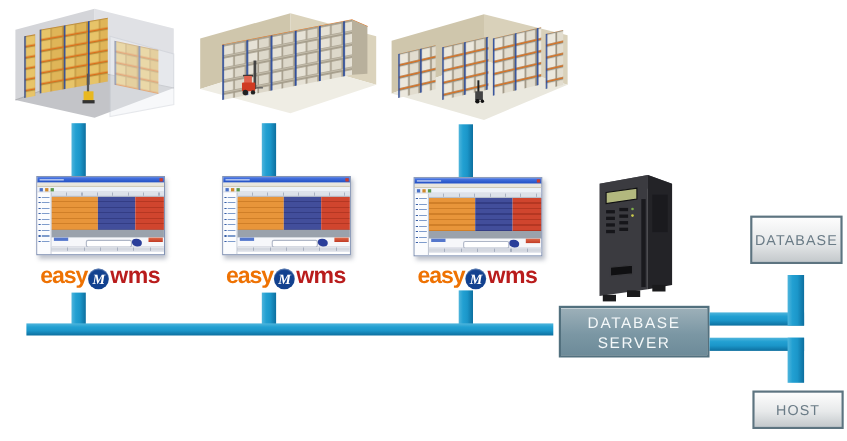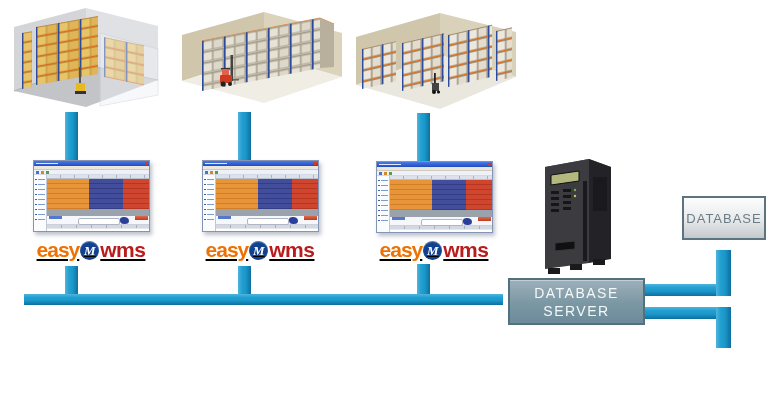--- a/index.html
+++ b/index.html
@@ -48,21 +48,21 @@
   .s-panel i{display:block;position:absolute;}
   .s-panel .chip{left:2px;top:0;width:13px;height:3px;background:#5577cc;}
   .s-panel .gbox{left:30%;top:2px;width:40%;height:5px;border:1px solid #aeb6c6;border-radius:2px;background:#fff;}
   .s-panel .blob{left:72%;top:1px;width:9px;height:7px;background:#2a3e9a;border-radius:45% 60% 50% 55%;}
   .s-panel .obtn{right:1px;top:0;width:13px;height:4px;background:linear-gradient(#e06a4a,#c03a24);}
   .s-grid{flex:1;background:repeating-linear-gradient(to bottom,#fff 0 3px,#e4e7ee 3px 4px);position:relative;}
   .s-grid::before{content:"";position:absolute;left:0;top:0;right:0;height:3px;background:#d4d8e0;
     background-image:repeating-linear-gradient(to right,transparent 0 14px,#a8b0c0 14px 15px);}
 
   
-  .logo{position:absolute;width:126px;height:26px;display:flex;align-items:center;justify-content:center;gap:1px;text-decoration:underline;}
+  .logo{position:absolute;width:126px;height:26px;display:flex;align-items:flex-end;justify-content:center;gap:1px;}
   .logo1{left:28px;top:237px}.logo2{left:197px;top:237px}.logo3{left:371px;top:237px}
   .logo-easy{font-weight:800;font-size:21px;color:#ee7203;letter-spacing:-1px;}
   .logo-badge{width:19px;height:19px;border-radius:50%;background:#12418f;color:#fff;text-align:center;
     font-family:"Liberation Serif",serif;font-style:italic;font-weight:700;font-size:13px;line-height:19px;
     box-shadow:inset 0 1px 1px rgba(255,255,255,.35);}
   .logo-wms{font-weight:800;font-size:21px;color:#b91c1c;letter-spacing:-.5px;}
 
   
   .srv-img{position:absolute;left:531px;top:151px;}
   .dbserver-box{position:absolute;left:508px;top:278px;width:137px;height:47px;box-sizing:border-box;
@@ -331,14 +331,17 @@
   </div>
 
   <div class="pipe-h" style="left:645px;top:284px;width:86px;height:12px"></div>
   <div class="pipe-v" style="left:716px;top:250px;height:46px;width:15px"></div>
   <div class="pipe-h" style="left:645px;top:307px;width:86px;height:12px"></div>
   <div class="pipe-v" style="left:716px;top:307px;height:41px;width:15px"></div>
 
   <div class="label-box database-box">
     <span>DATABASE</span>
   </div>
+  <div class="label-box host-box">
+    <span>HOST</span>
+  </div>
 
 </div>
 
 </body></html>

